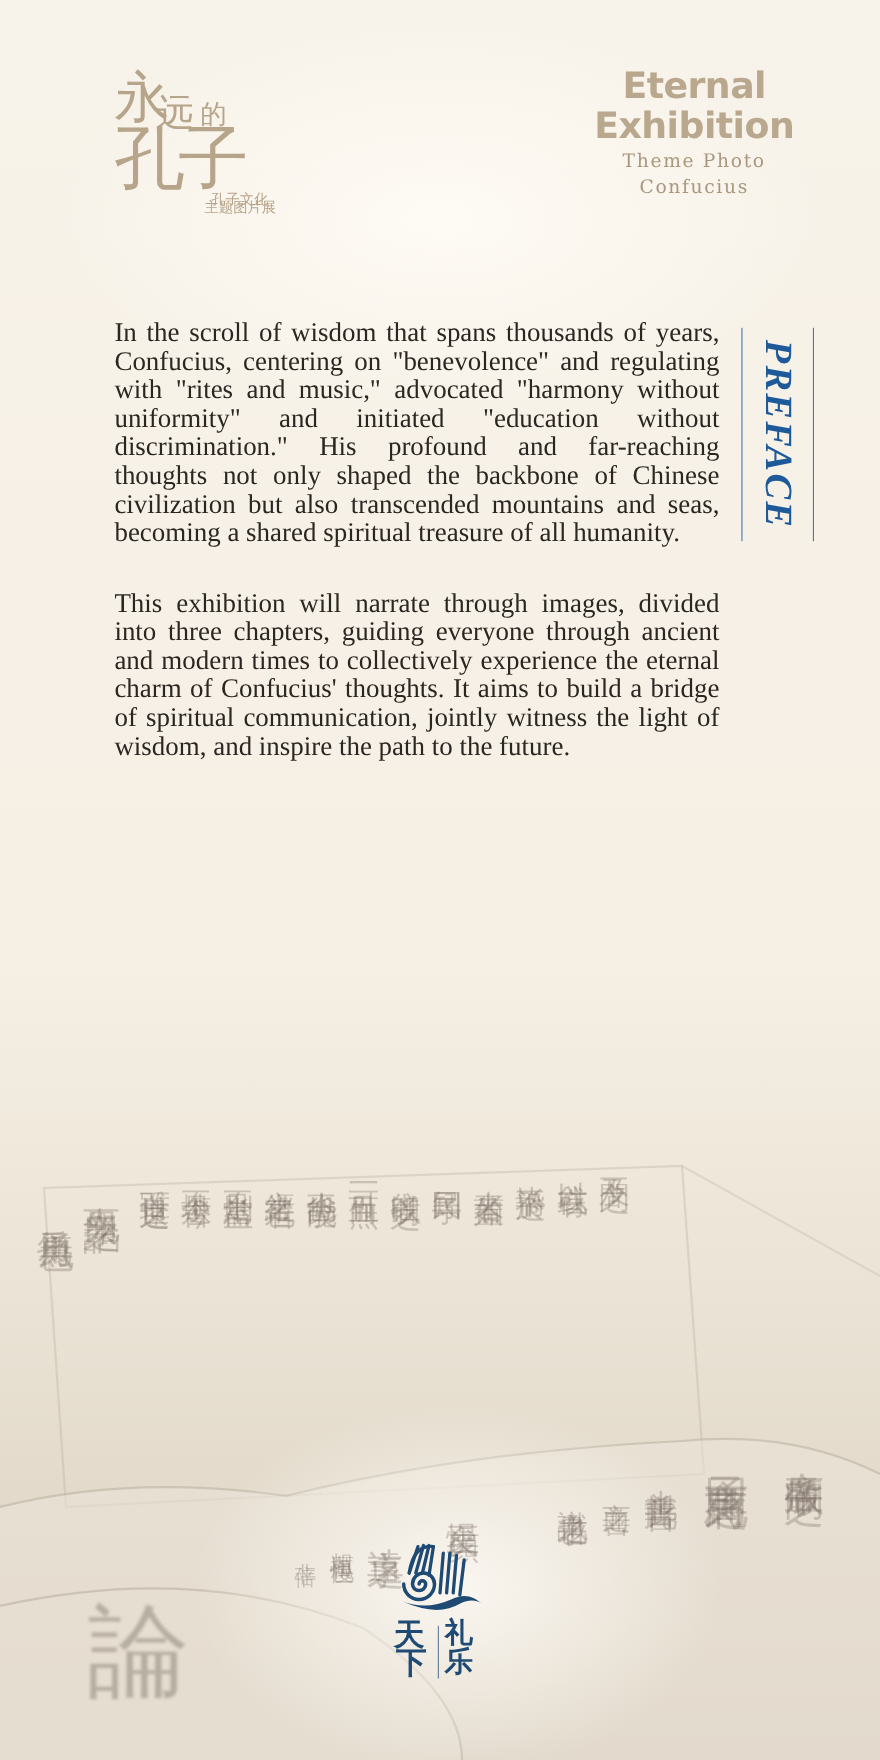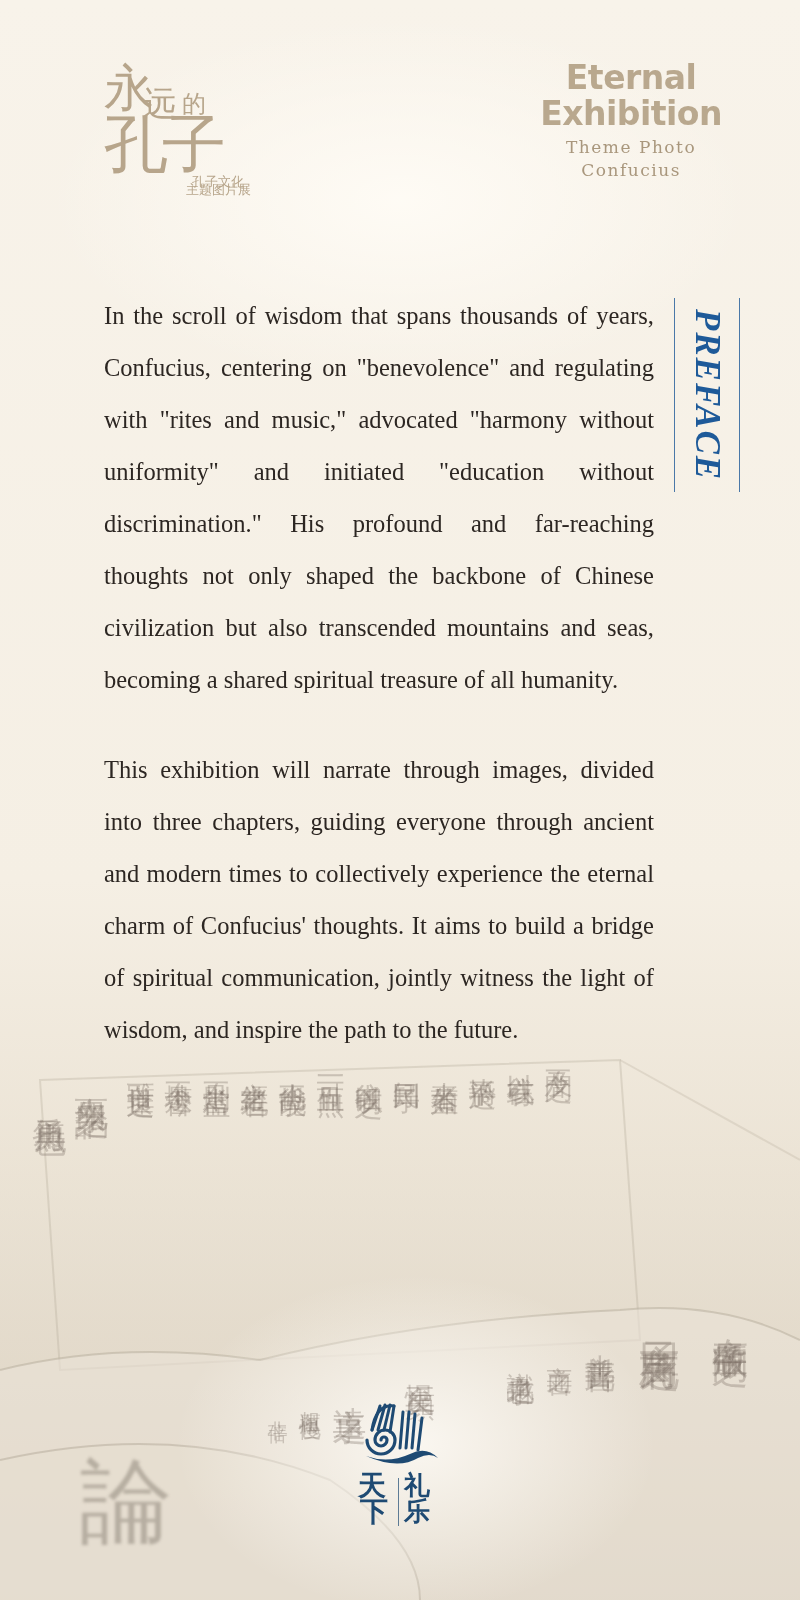--- a/index.html
+++ b/index.html
@@ -59,21 +59,21 @@
   .preface-label {
     position: absolute; left: 50%; top: 50%;
     transform: translate(-50%, -50%) rotate(90deg);
     font-family: "Liberation Serif", serif; font-style: italic; font-weight: bold;
     font-size: 35px; letter-spacing: 2px; color: #1e5a99; white-space: nowrap;
   }
 
   
   .body-text {
     position: absolute; left: 104px; top: 290px; width: 550px;
-    font-family: "Liberation Serif", serif; font-size: 24.5px; line-height: 52px;
+    font-family: "Liberation Serif", serif; font-size: 24.5px; line-height: 26px;
     color: #2c2622; text-align: justify; text-align-last: left;
   }
   .body-text p { margin: 0; }
   .body-text p + p { margin-top: 38px; }
 
   
   .footer-logo { position: absolute; left: 358px; top: 1400px; width: 86px; height: 130px; }
   .footer-logo svg { display: block; }
   .footer-cn { position: absolute; left: 0; top: 72px; width: 86px; height: 60px; color: #1e4a73; font-family: "DejaVu Sans", sans-serif; font-weight: bold; }
   .footer-cn .c1 { position: absolute; left: 0; top: 0; font-size: 28px; line-height: 28px; }

